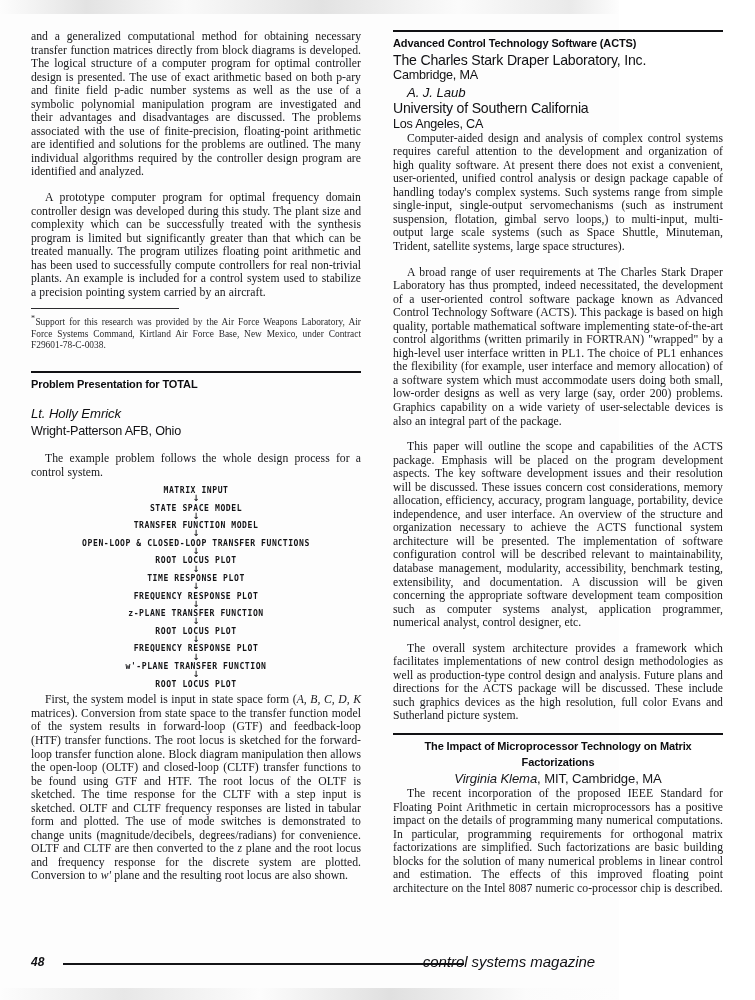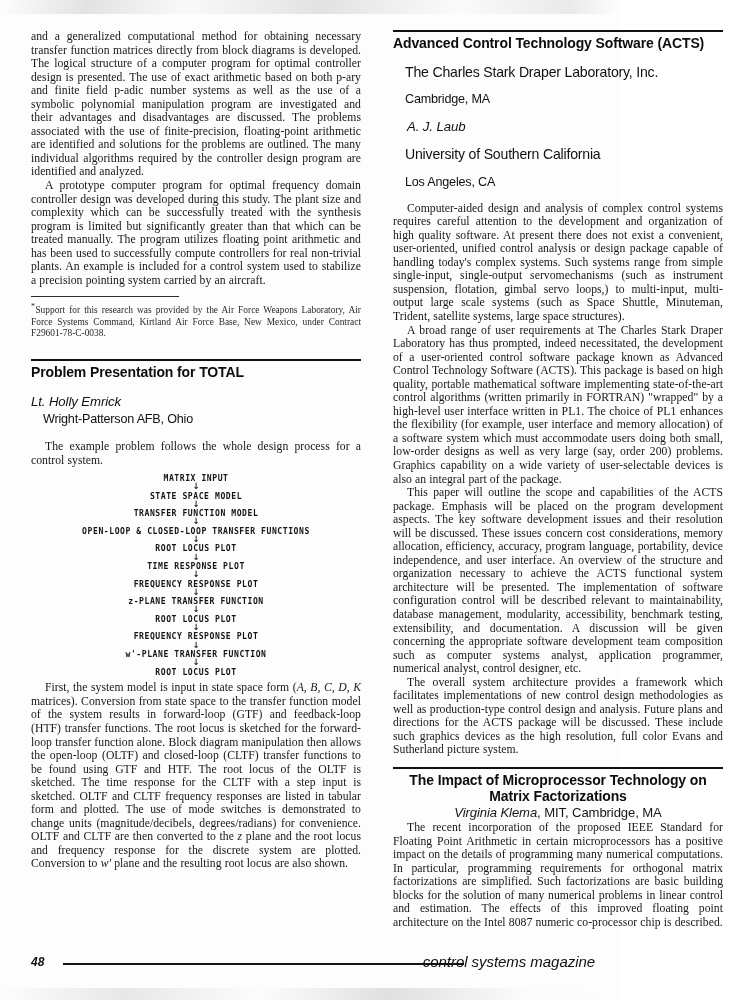--- a/index.html
+++ b/index.html
@@ -65,21 +65,21 @@
   p.body-par {
     margin: 0;
     font-size: 11.7px;
     line-height: 13.55px;
     text-align: justify;
     text-indent: 14px;
     letter-spacing: .03px;
     word-spacing: .2px;
   }
   p.body-par.no-indent { text-indent: 0; }
-  p.body-par + p.body-par { margin-top: 0; }
+  p.body-par + p.body-par { margin-top: 12px; }
 
   
   .footnote-rule {
     margin: 9px 0 4px 0;
     width: 148px;
     height: 1px;
     background: #2b2b2e;
   }
   .footnote {
     margin: 0;
@@ -97,41 +97,41 @@
 
   
   .article-rule {
     height: 2.2px;
     background: #111114;
     width: 100%;
   }
   .article-block { margin-top: 0; }
   h2.article-title {
     font-family: "Liberation Sans", "DejaVu Sans", sans-serif;
-    font-size: 14px;
+    font-size: 11px;
     font-weight: bold;
     line-height: 15.6px;
     margin: 4px 0 0 0;
     letter-spacing: -.12px;
     color: #0d0d10;
   }
   .author {
     font-family: "Liberation Sans", "DejaVu Sans", sans-serif;
     font-style: italic;
     font-size: 13.2px;
     line-height: 15.4px;
     margin: 1px 0 0 0;
     letter-spacing: -.1px;
     color: #101013;
   }
   .affil {
     font-family: "Liberation Sans", "DejaVu Sans", sans-serif;
     font-size: 14.1px;
     line-height: 16.2px;
-    margin: 12px;
+    margin: 0;
     letter-spacing: -.2px;
     color: #101013;
   }
   .affil.small {
     font-size: 12.6px;
     line-height: 15px;
   }
   .author-inline {
     font-family: "Liberation Sans", "DejaVu Sans", sans-serif;
     font-size: 13.1px;

